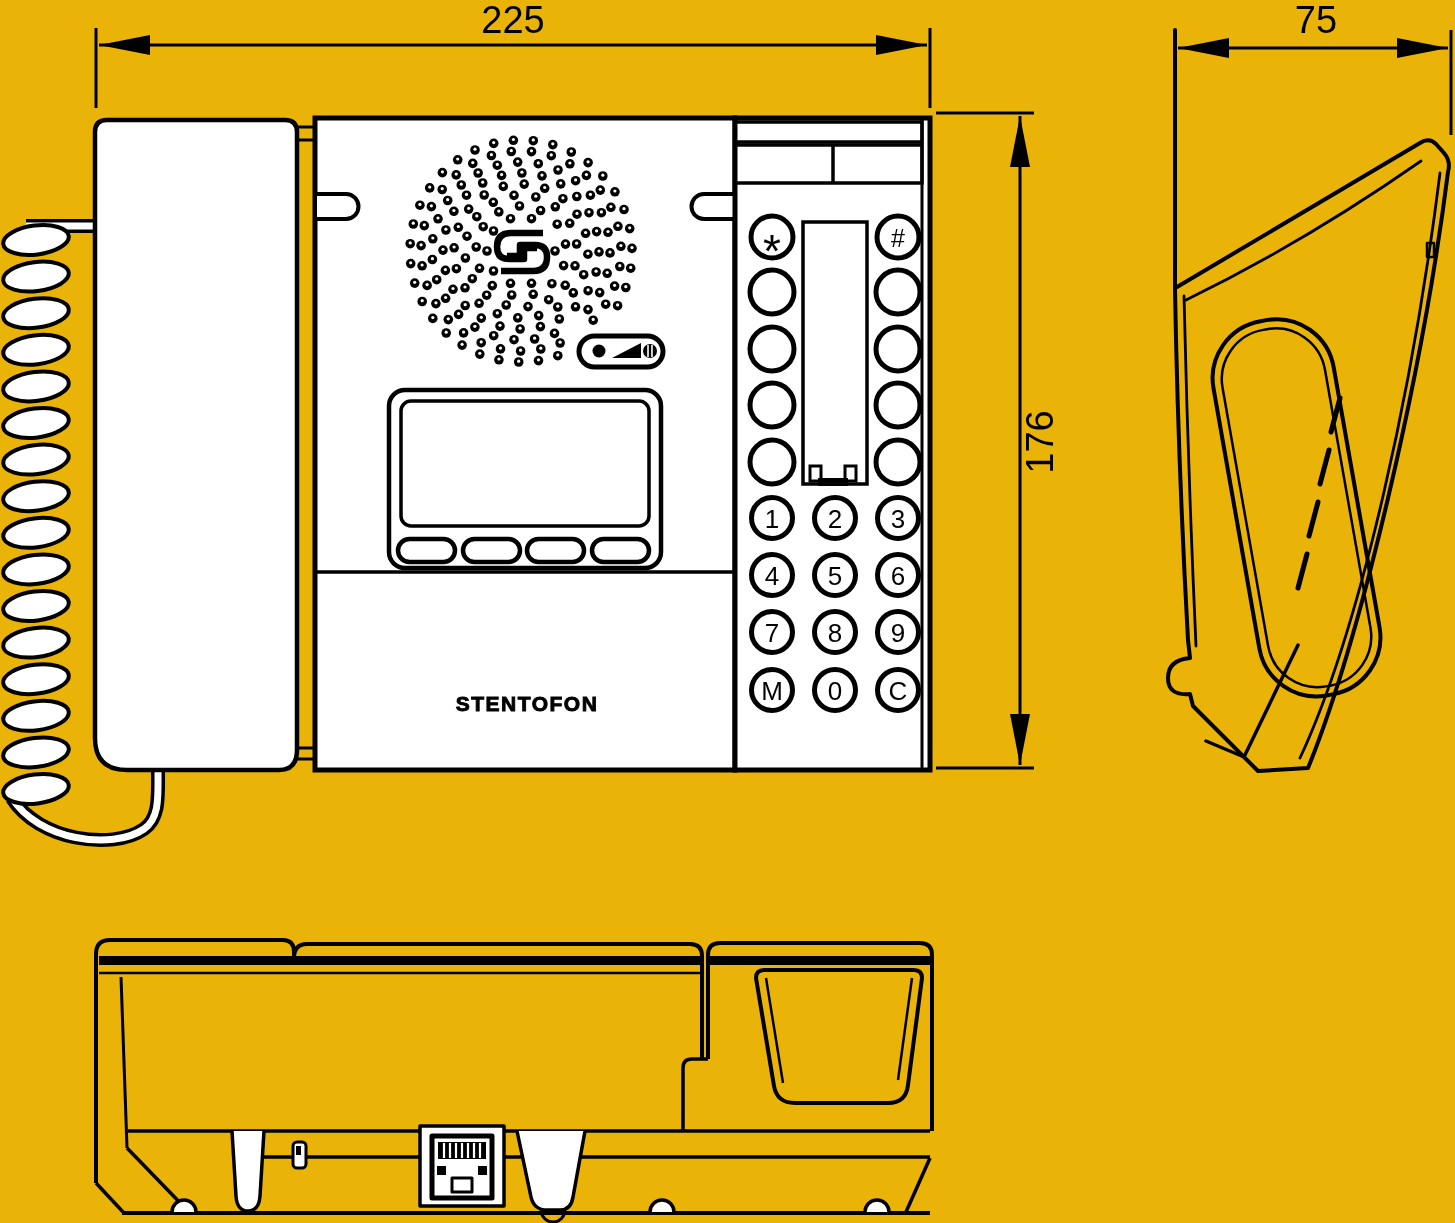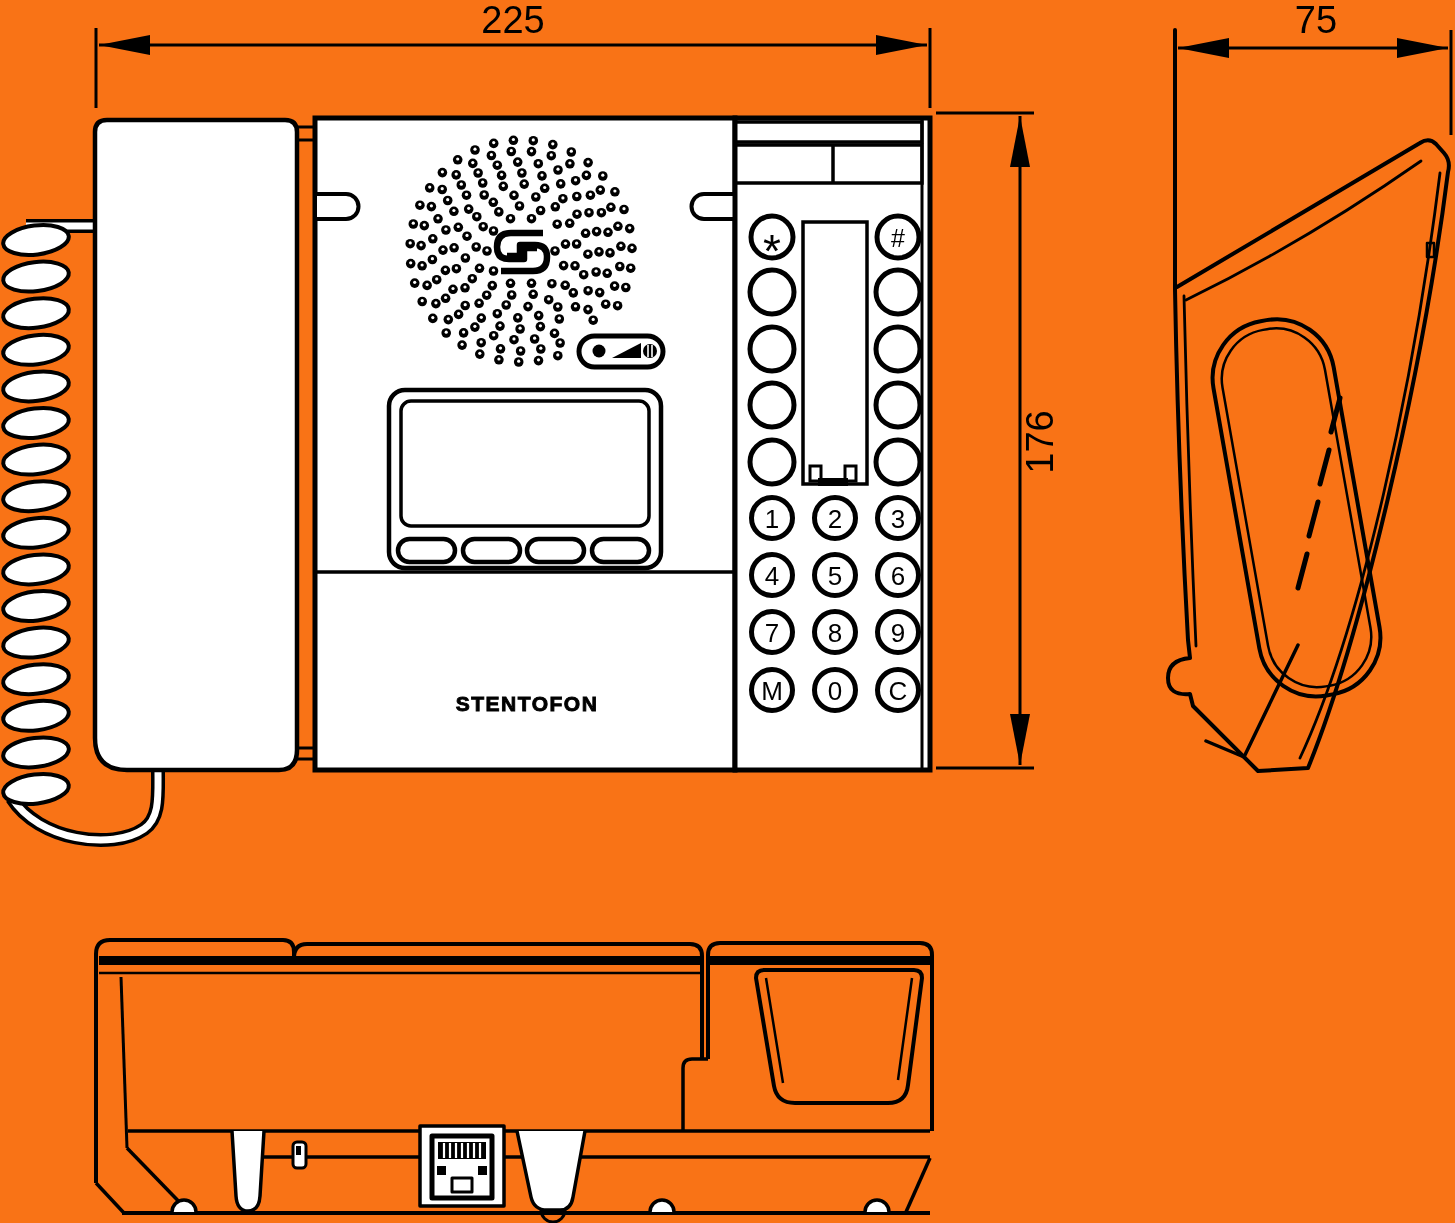--- a/index.html
+++ b/index.html
@@ -1,16 +1,16 @@
 <!DOCTYPE html>
 <html><head>
 <meta charset="utf-8">
 <style>
   html,body{margin:0;padding:0;background:#ffffff;}
-  .canvas{position:relative;width:1455px;height:1223px;background:#f97316;overflow:hidden;
+  .canvas{position:relative;width:1455px;height:1223px;background:#eab308;overflow:hidden;
           font-family:"Liberation Sans",sans-serif;}
   svg{position:absolute;left:0;top:0;}
   svg text{font-family:"Liberation Sans",sans-serif;fill:#000;}
   .dim-text{font-size:38px;}
   .outline{fill:none;stroke:#000;}
   .wfill{fill:#fff;stroke:#000;}
   .key circle{fill:#fff;stroke:#000;stroke-width:5px;}
   .key text{font-size:26px;text-anchor:middle;dominant-baseline:central;}
   .fnkey{fill:#fff;stroke:#000;stroke-width:5px;}
   .brand{font-size:21px;font-weight:bold;letter-spacing:1.5px;text-anchor:middle;

